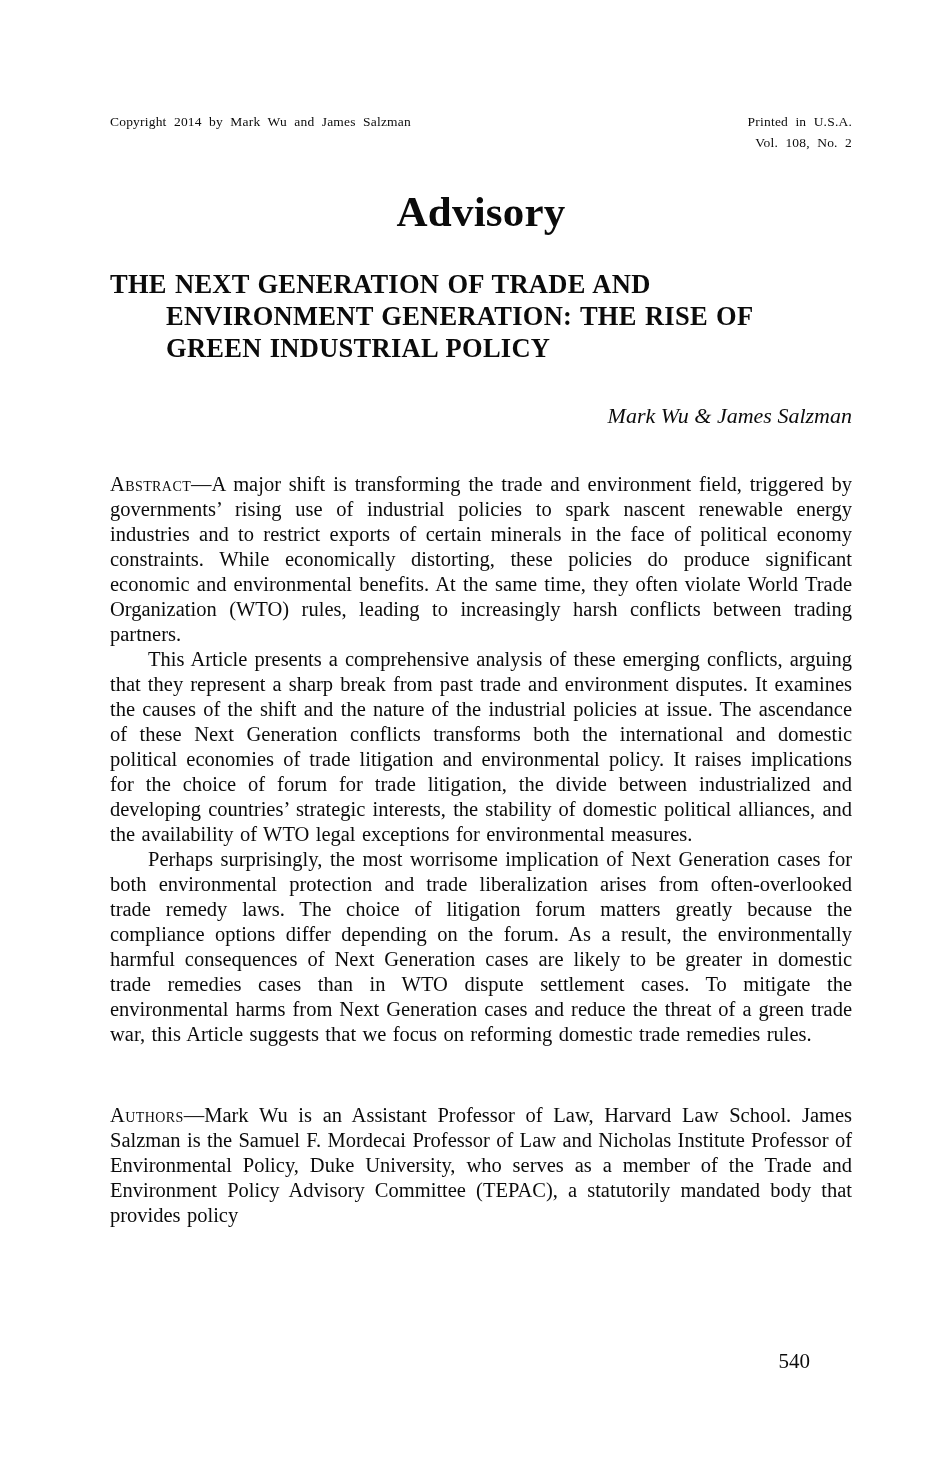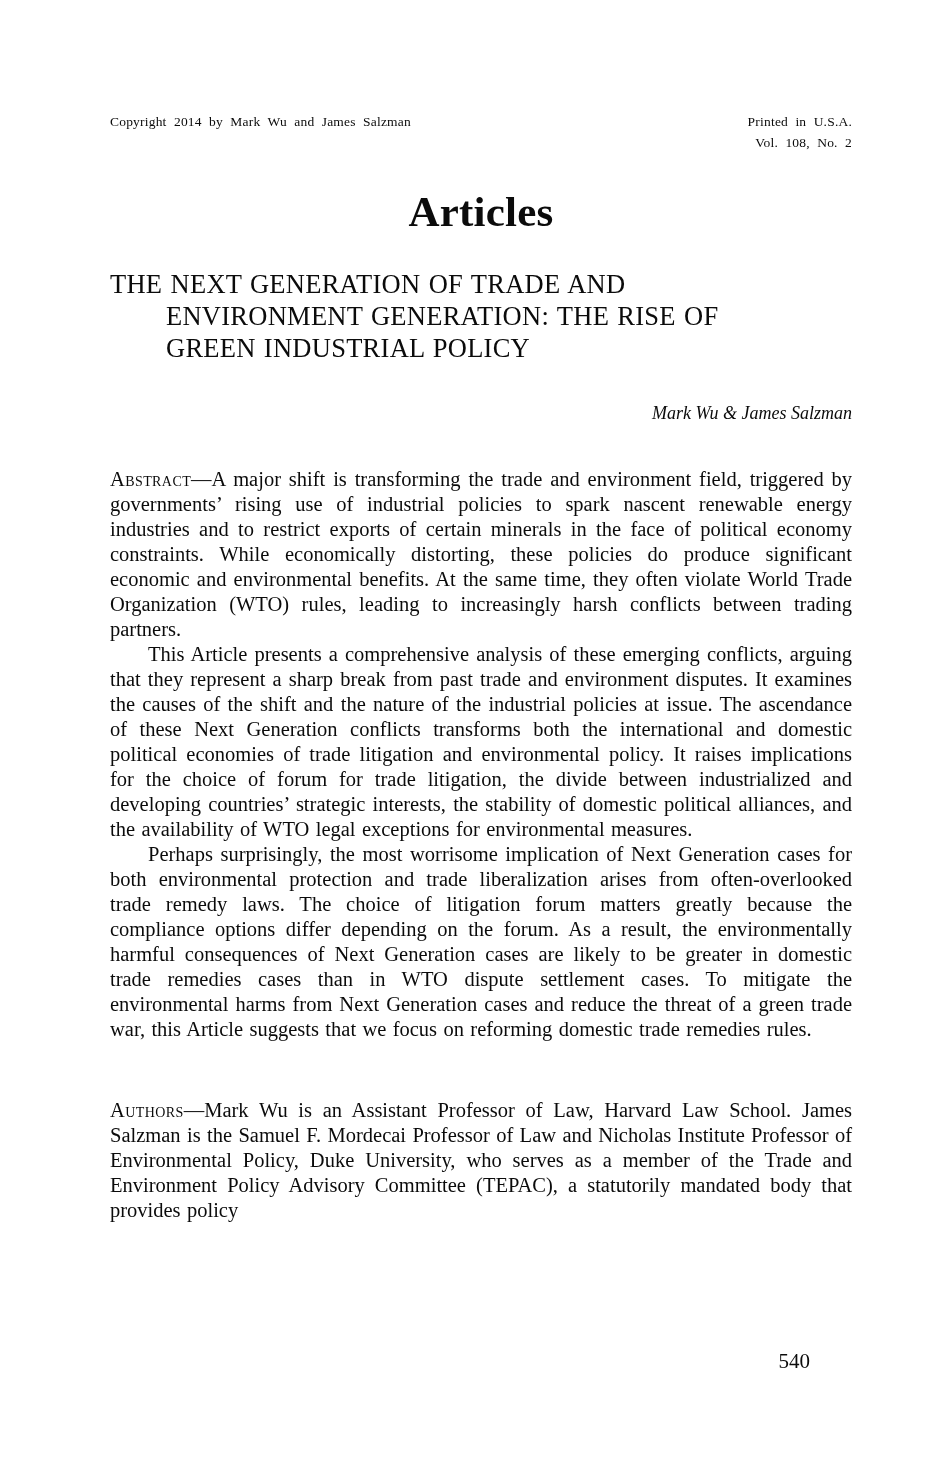--- a/index.html
+++ b/index.html
@@ -37,32 +37,32 @@
   .section-heading {
     text-align: center;
     font-size: 43px;
     font-weight: bold;
     line-height: 1.1;
     margin: 34px 0 0 0;
     letter-spacing: 0.005em;
   }
   .article-title {
     font-size: 26.5px;
-    font-weight: normal;
+    font-weight: bold;
     line-height: 32px;
     margin: 33px 0 0 0;
     padding-left: 56px;
     text-indent: -56px;
     letter-spacing: 0.01em;
     word-spacing: 0.05em;
   }
   .byline {
     text-align: right;
     font-style: italic;
-    font-size: 18px;
+    font-size: 22px;
     line-height: 1.2;
     margin-top: 39px;
   }
   .abstract {
     margin-top: 42px;
   }
   .para {
     font-size: 20.5px;
     line-height: 25px;
     text-align: justify;
@@ -94,21 +94,21 @@
 <div class="page">
 
   <header class="running-head">
     <div class="copyright">Copyright 2014 by Mark Wu and James Salzman</div>
     <div class="imprint">
       <div>Printed in U.S.A.</div>
       <div>Vol. 108, No. 2</div>
     </div>
   </header>
 
-  <h1 class="section-heading">Articles</h1>
+  <h1 class="section-heading">Advisory</h1>
 
   <h2 class="article-title"><span>THE NEXT GENERATION OF TRADE AND</span><br><span>ENVIRONMENT GENERATION: THE RISE OF</span><br><span>GREEN INDUSTRIAL POLICY</span></h2>
 
   <div class="byline">Mark Wu &amp; James Salzman</div>
 
   <section class="abstract">
     <p class="para"><span class="sc-label">Abstract</span><span>—A major shift is transforming the trade and environment field, triggered by governments’ rising use of industrial policies to spark nascent renewable energy industries and to restrict exports of certain minerals in the face of political economy constraints. While economically distorting, these policies do produce significant economic and environmental benefits. At the same time, they often violate World Trade Organization (WTO) rules, leading to increasingly harsh conflicts between trading partners.</span></p>
     <p class="para indent">This Article presents a comprehensive analysis of these emerging conflicts, arguing that they represent a sharp break from past trade and environment disputes. It examines the causes of the shift and the nature of the industrial policies at issue. The ascendance of these Next Generation conflicts transforms both the international and domestic political economies of trade litigation and environmental policy. It raises implications for the choice of forum for trade litigation, the divide between industrialized and developing countries’ strategic interests, the stability of domestic political alliances, and the availability of WTO legal exceptions for environmental measures.</p>
     <p class="para indent">Perhaps surprisingly, the most worrisome implication of Next Generation cases for both environmental protection and trade liberalization arises from often-overlooked trade remedy laws. The choice of litigation forum matters greatly because the compliance options differ depending on the forum. As a result, the environmentally harmful consequences of Next Generation cases are likely to be greater in domestic trade remedies cases than in WTO dispute settlement cases. To mitigate the environmental harms from Next Generation cases and reduce the threat of a green trade war, this Article suggests that we focus on reforming domestic trade remedies rules.</p>
   </section>

